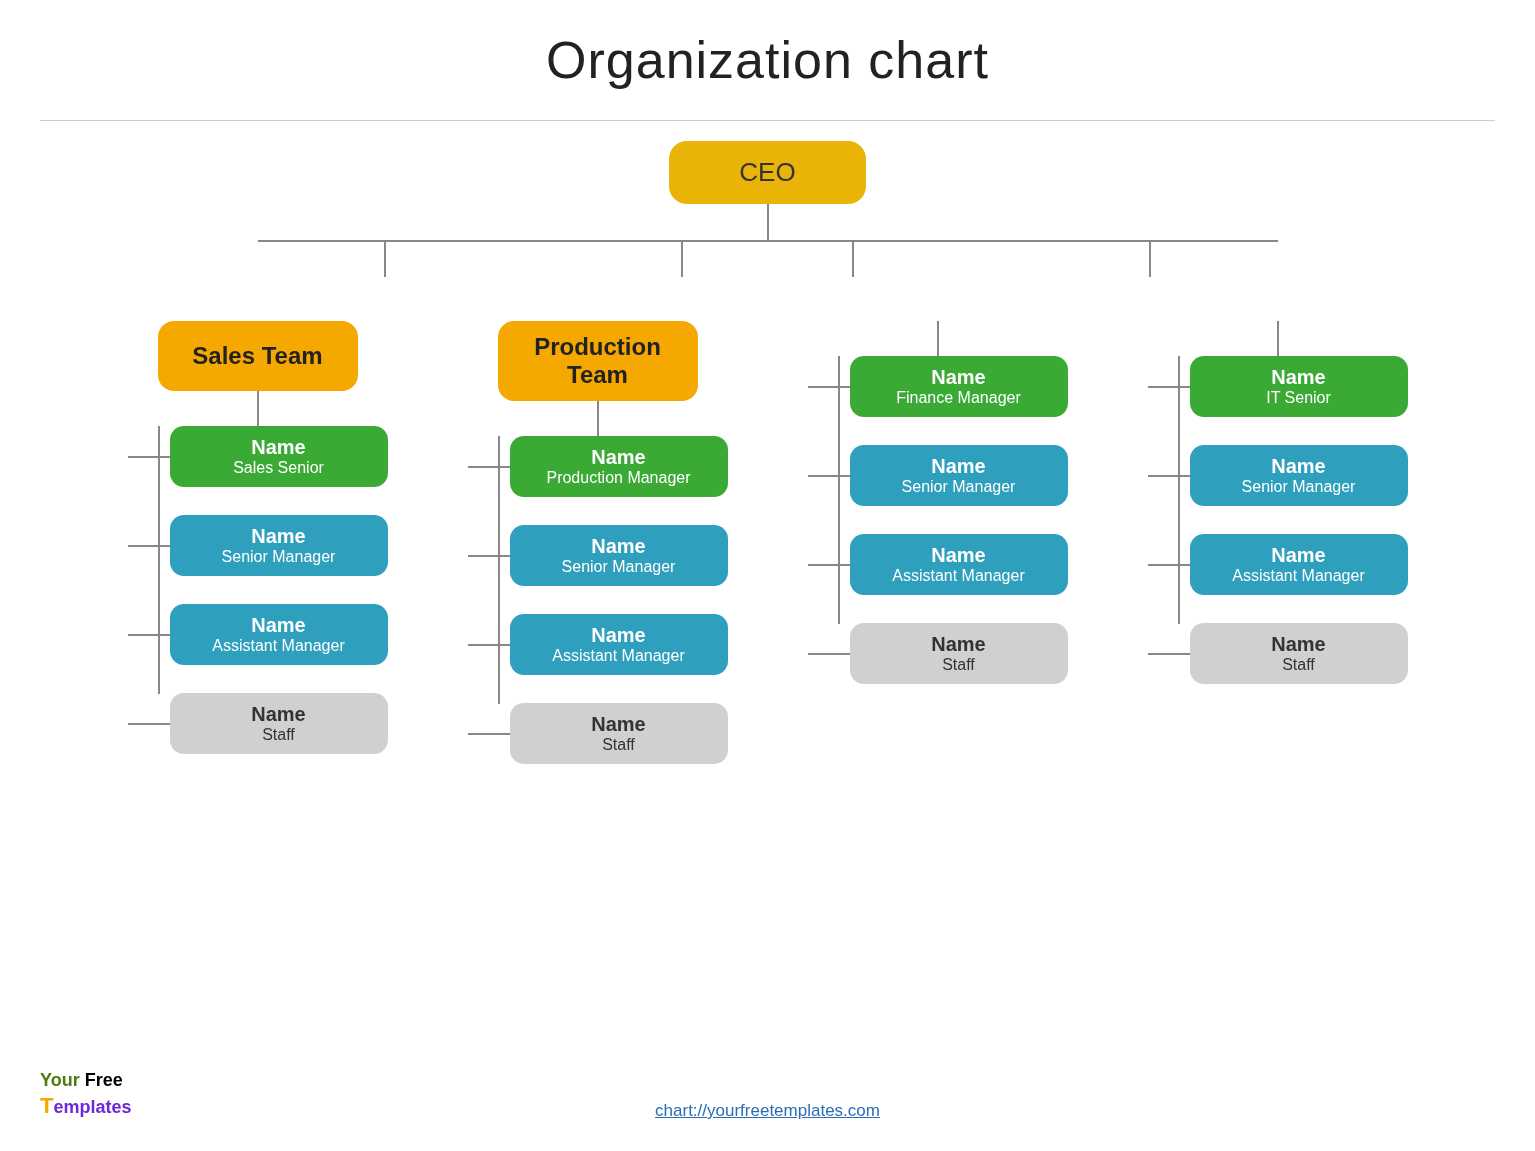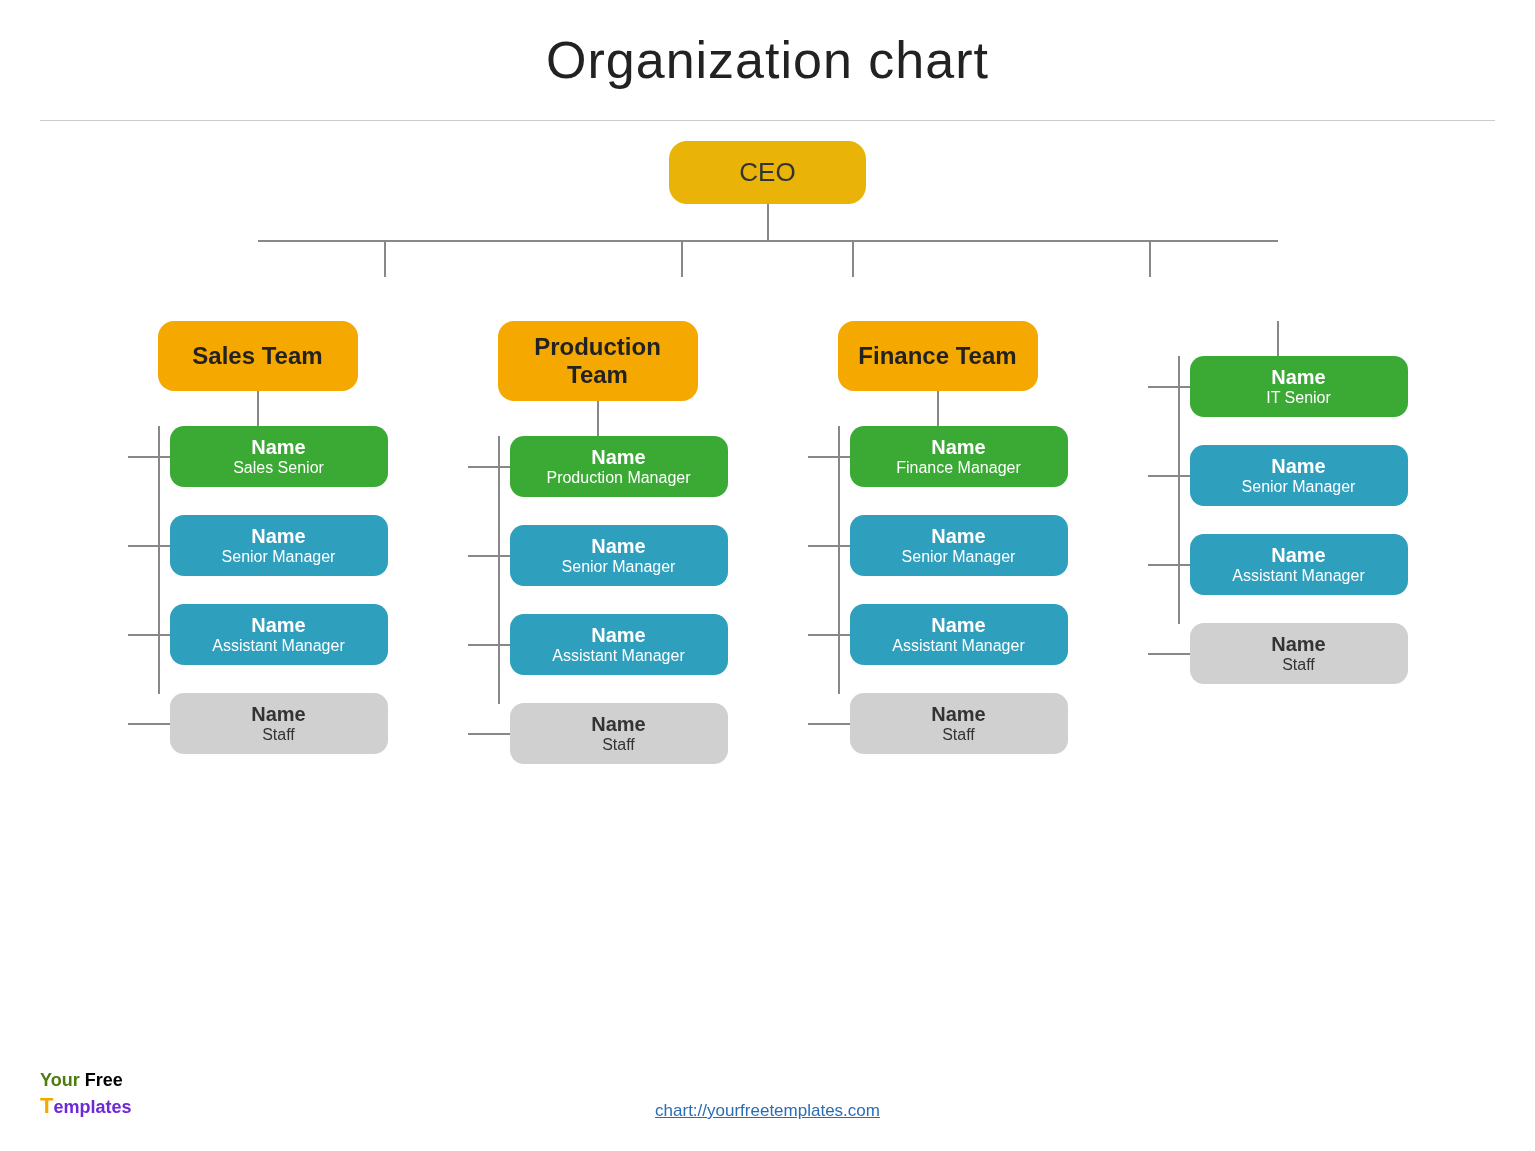--- a/index.html
+++ b/index.html
@@ -220,23 +220,20 @@
           <div style="width:42px;height:2px;background:#888;flex-shrink:0;"></div>
           <div class="box box-gray" style="border-radius:14px;flex:1;">
             <span class="bname">Name</span>
             <span class="brole">Staff</span>
           </div>
         </div>
       </div>
     </div>
 
     <div class="col-unit">
-      <div class="box box-team" style="border-radius:16px;">
-        <span>Finance Team</span>
-      </div>
       <div class="connector-v"></div>
       <div style="position:relative;display:flex;flex-direction:column;align-items:center;width:100%;">
         <div style="position:absolute;left:70px;top:0;bottom:60px;width:2px;background:#888;"></div>
 
         <div style="display:flex;align-items:center;width:260px;margin-bottom:28px;">
           <div style="width:42px;height:2px;background:#888;flex-shrink:0;"></div>
           <div class="box box-green" style="border-radius:14px;flex:1;">
             <span class="bname">Name</span>
             <span class="brole">Finance Manager</span>
           </div>

